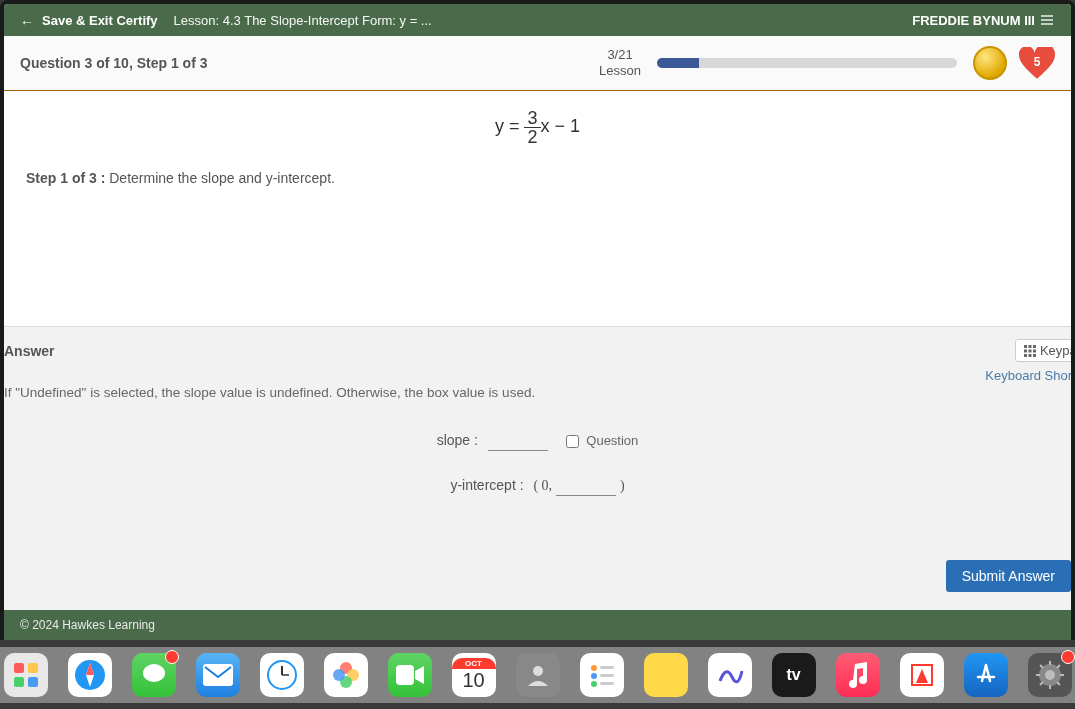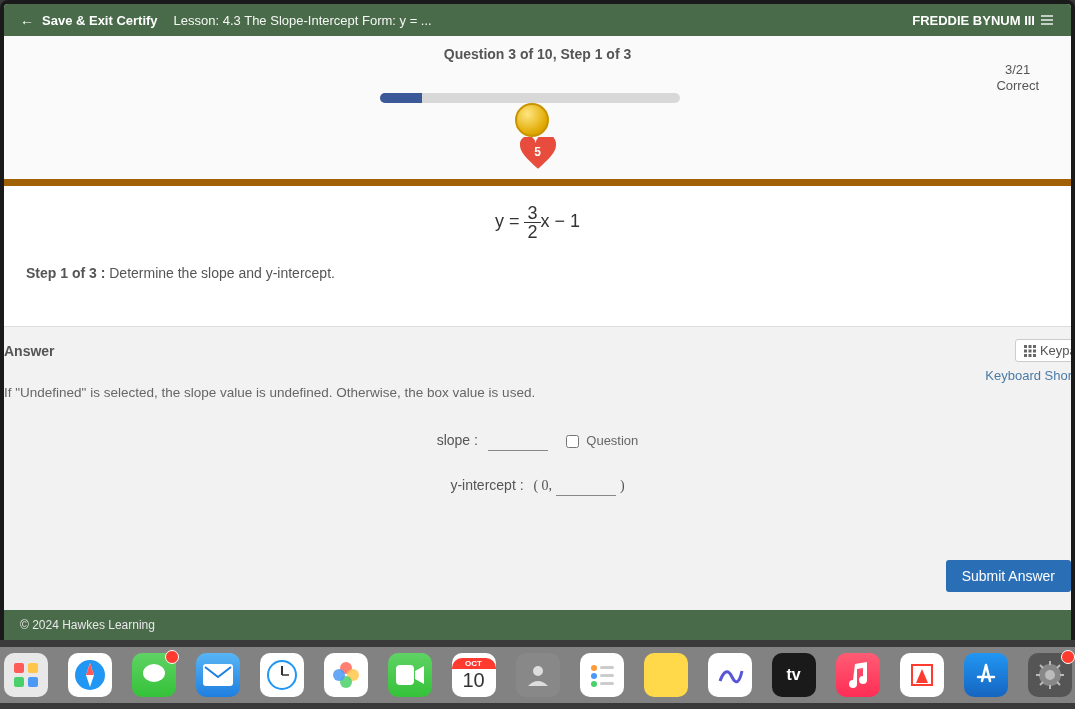--- a/index.html
+++ b/index.html
@@ -8,21 +8,21 @@
     .app-frame { background: #1a1a1a; border-radius: 8px 8px 0 0; padding: 4px 4px 0 4px; height: 640px; }
     .app-inner { background: #fff; border-radius: 4px 4px 0 0; height: 100%; overflow: hidden; display: flex; flex-direction: column; }
     
     .top-bar { background: #4a6b4a; color: #fff; display: flex; align-items: center; padding: 8px 16px; font-size: 13px; }
     .back-arrow { margin-right: 8px; font-size: 14px; }
     .save-exit { font-weight: 600; margin-right: 16px; }
     .lesson-title { font-weight: 400; opacity: 0.95; }
     .user-name { margin-left: auto; font-weight: 600; font-size: 13px; margin-right: 4px; }
     .user-icon { width: 16px; height: 16px; display: inline-flex; align-items: center; justify-content: center; }
     
-    .question-header { display: flex; align-items: center; padding: 10px 16px; border-bottom: 7px solid #a16207; background: #fafafa; flex-direction: column; }
+    .question-header { display: flex; align-items: center; padding: 10px 16px; border-bottom: 1px solid #a16207; background: #fafafa; }
     .question-label { font-weight: 700; color: #555; font-size: 14px; }
     .score-box { margin-left: auto; text-align: center; color: #555; font-size: 13px; line-height: 1.2; margin-right: 16px; }
     .score-num { font-weight: 400; }
     .score-word { font-weight: 400; }
     .progress-wrap { width: 300px; height: 10px; background: #d8d8d8; border-radius: 5px; overflow: hidden; margin-right: 16px; }
     .progress-fill { height: 100%; background: #3b5998; width: 14%; }
     .coin { width: 34px; height: 34px; border-radius: 50%; background: radial-gradient(circle at 35% 30%, #ffe680, #e0a800 70%, #b88600); border: 2px solid #c89400; margin-right: 12px; }
     .heart { width: 36px; height: 32px; position: relative; }
     .heart svg { width: 100%; height: 100%; }
     .heart-num { position: absolute; top: 50%; left: 50%; transform: translate(-50%, -55%); color: #fff; font-weight: 700; font-size: 12px; }
@@ -97,21 +97,21 @@
             <rect x="3" y="11" width="18" height="2"></rect>
             <rect x="3" y="17" width="18" height="2"></rect>
           </svg>
       </span>
     </div>
 
     <div class="question-header">
       <span class="question-label">Question 3 of 10, Step 1 of 3</span>
       <div class="score-box">
         <div class="score-num">3/21</div>
-        <div class="score-word">Correct</div>
+        <div class="score-word">Lesson</div>
       </div>
       <div class="progress-wrap">
         <div class="progress-fill"></div>
       </div>
       <div class="coin"></div>
       <div class="heart">
         <svg viewBox="0 0 32 28">
             <path fill="#e74c3c" d="M16 28 C6 19 0 13 0 7 A7 7 0 0 1 14 5 A7 7 0 0 1 32 7 C32 13 26 19 16 28 Z"></path>
           </svg>
         <span class="heart-num">5</span>

